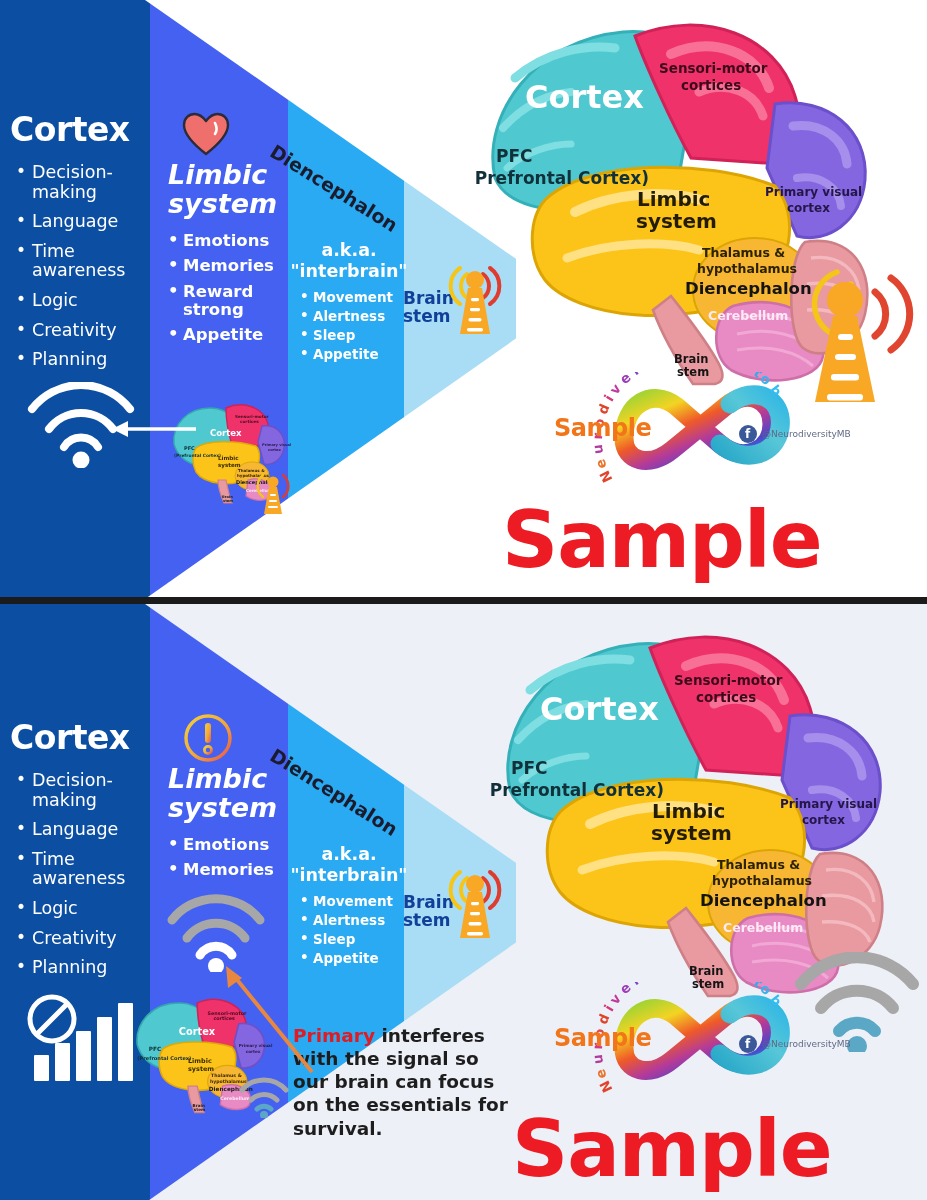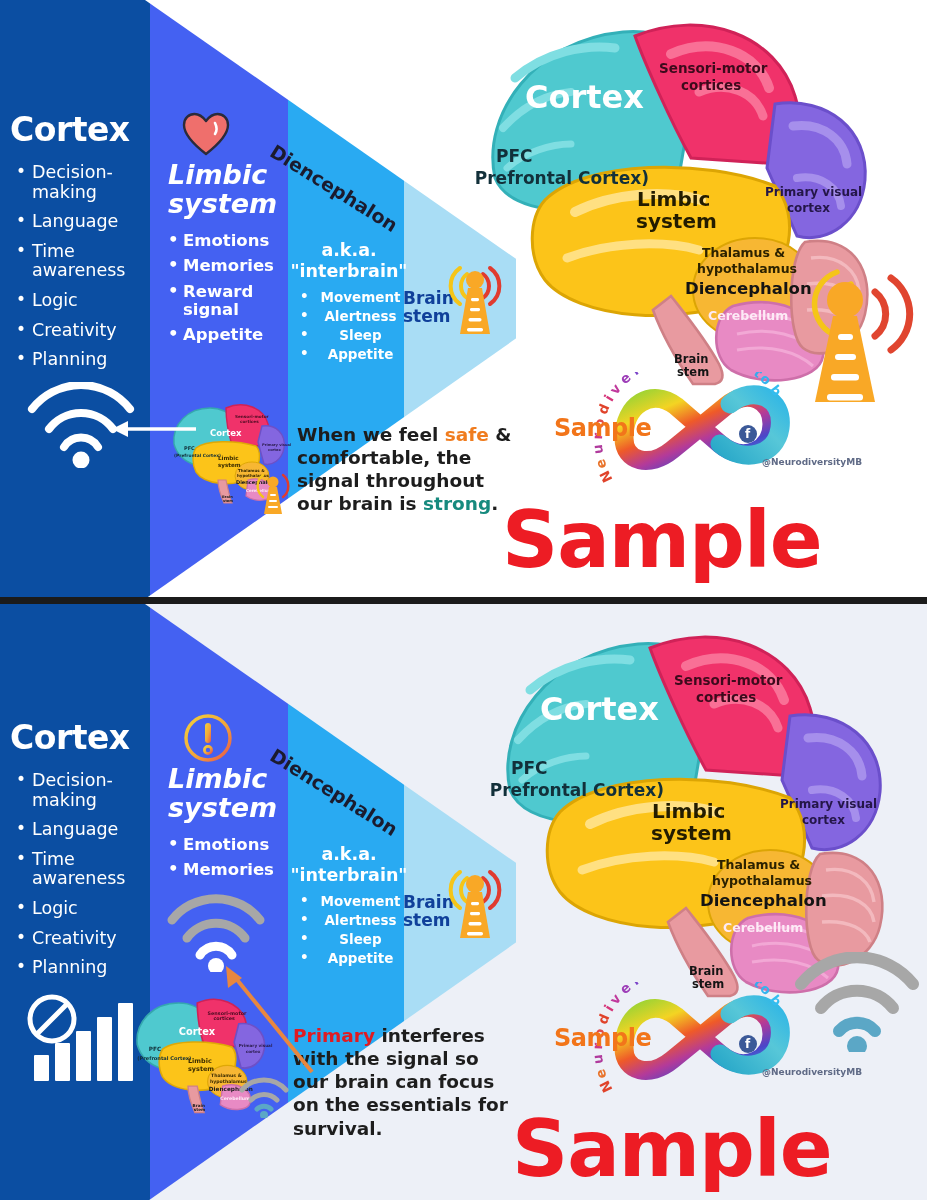--- a/index.html
+++ b/index.html
@@ -61,21 +61,21 @@
     position: relative; padding-left: 15px; margin-bottom: 7px;
     font-size: 16.5px; line-height: 1.1; font-weight: bold;
     font-family: "DejaVu Sans", sans-serif;
   }
   ul.feat2 li:before { content: "\2022"; position: absolute; left: 0; top: -1px; }
 
   
   .col-dien { position: absolute; left: 290px; top: 0; width: 118px; color: #fff; z-index: 10; }
   .aka { font-family: "DejaVu Sans", sans-serif; font-weight: bold;
          font-size: 17.5px; text-align: center; line-height: 1.18; margin-top: 0; }
-  ul.feat3 { list-style: none; margin: 8px 0 0 10px; text-align: center; }
+  ul.feat3 { list-style: none; margin: 8px 0 0 10px; }
   ul.feat3 li {
     position: relative; padding-left: 13px; margin-bottom: 2px;
     font-size: 13.5px; line-height: 1.25; font-weight: bold;
     font-family: "DejaVu Sans", sans-serif;
   }
   ul.feat3 li:before { content: "\2022"; position: absolute; left: 0; top: -1px; }
 
   
   .dien-label {
     position: absolute; z-index: 20;
@@ -110,21 +110,21 @@
   }
 
   
   .logo { position: absolute; z-index: 35; }
   .logo-sample {
     position: absolute; font-family: "DejaVu Sans", sans-serif; font-weight: bold;
     color: #f2751a; font-size: 24px; letter-spacing: -0.5px;
   }
   .logo-handle {
     position: absolute; font-family: "DejaVu Sans", sans-serif;
-    color: #5f6a86; font-size: 9px; font-weight: bold; margin-top: 28px;
+    color: #5f6a86; font-size: 9px; font-weight: normal;
   }
 
   
   .ic { position: absolute; z-index: 22; }
 </style>
 </head>
 <body>
 
 <div class="panel" id="panel-top">
 
@@ -164,21 +164,21 @@
     <div class="ic" style="left:22px;top:112px;position:absolute;">
       <svg width="48" height="45" viewBox="0 0 48 45">
         <path d="M24 42 C6 28 2 19 2 13 C2 6 7 2 12.5 2 C17 2 21 5 24 9 C27 5 31 2 35.5 2 C41 2 46 6 46 13 C46 19 42 28 24 42Z" fill="#ef6f6c" stroke="#2b2b3a" stroke-width="2.4" stroke-linejoin="round"></path>
         <path d="M33 11 C35 15 35 19 33 22" fill="none" stroke="#ffffff" stroke-width="2.6" stroke-linecap="round"></path>
       </svg>
     </div>
     <div class="title-limbic" style="margin-top:160px;">Limbic system</div>
     <ul class="feat2">
       <li>Emotions</li>
       <li>Memories</li>
-      <li>Reward signal</li>
+      <li>Reward strong</li>
       <li>Appetite</li>
     </ul>
   </div>
 
   <div class="dien-label" style="left:278px;top:140px;transform:rotate(32deg);">Diencephalon</div>
 
   <div class="col-dien">
     <div class="aka" style="margin-top:240px;">a.k.a.</div>
     <div class="aka">"interbrain"</div>
     <ul class="feat3">
@@ -255,23 +255,20 @@
     </svg>
   </div>
 
   <div class="ic" style="left:108px;top:412px;">
     <svg width="90" height="34" viewBox="0 0 90 34">
       <path d="M88 17 L16 17" stroke="#ffffff" stroke-width="3.4" fill="none"></path>
       <path d="M4 17 L20 9 L20 25 Z" fill="#ffffff"></path>
     </svg>
   </div>
 
-  <div class="caption" style="left:297px;top:423px;">
-    <span>When we feel </span><span class="hl-safe">safe</span><span> &amp; comfortable, the signal throughout our brain is </span><span class="hl-strong">strong</span><span>.</span>
-  </div>
 
   <div class="ic" style="left:475px;top:18px;z-index:15;">
     <svg width="430" height="370" viewBox="0 0 430 370">
 
       <path d="M20 160 C6 96 60 22 148 14 C188 10 212 30 222 52 L200 182 C120 200 36 200 20 160Z" fill="#4fc9cf" stroke="#33b0b8" stroke-width="3"></path>
       <path d="M40 60 C70 34 110 26 140 30" fill="none" stroke="#7fdee2" stroke-width="9" stroke-linecap="round"></path>
       <path d="M28 110 C50 86 74 76 96 74" fill="none" stroke="#7fdee2" stroke-width="8" stroke-linecap="round"></path>
       <path d="M32 150 C50 134 76 126 96 126" fill="none" stroke="#7fdee2" stroke-width="7" stroke-linecap="round"></path>
 
       <path d="M160 18 C230 -10 302 18 320 78 C330 110 318 132 304 146 L216 140 C196 104 170 46 160 18Z" fill="#f0326a" stroke="#d02258" stroke-width="3"></path>

